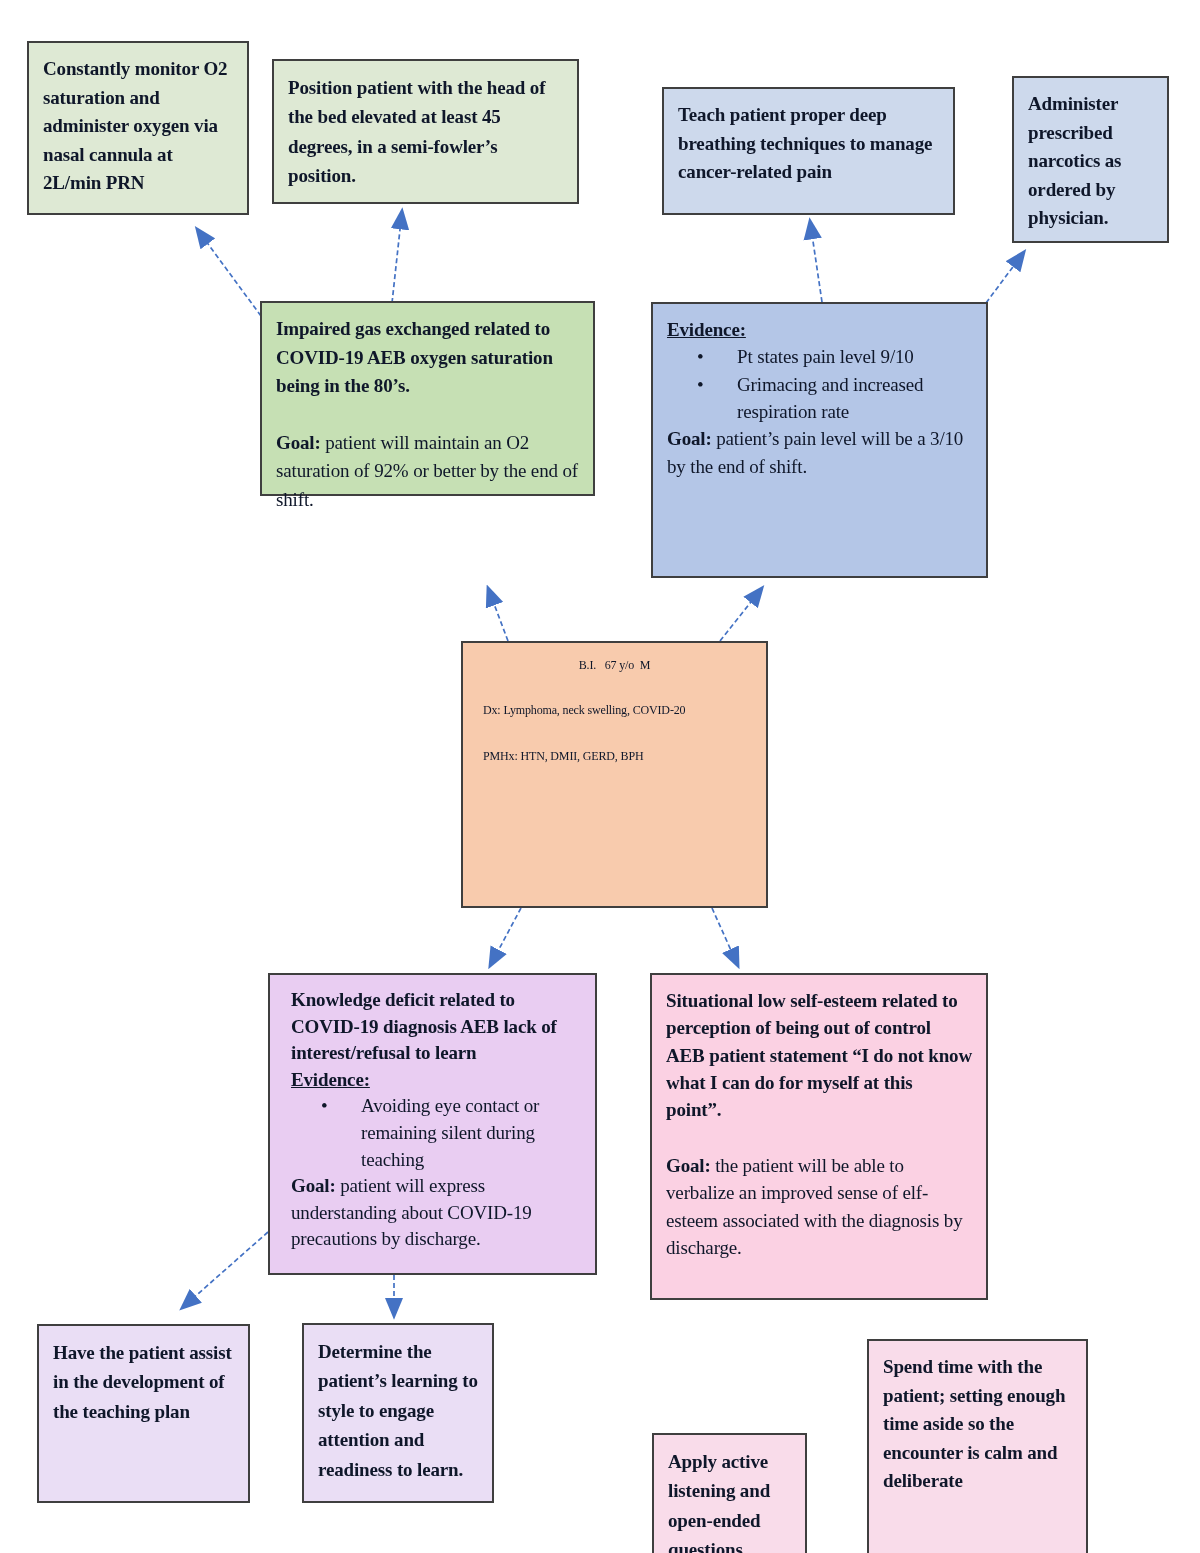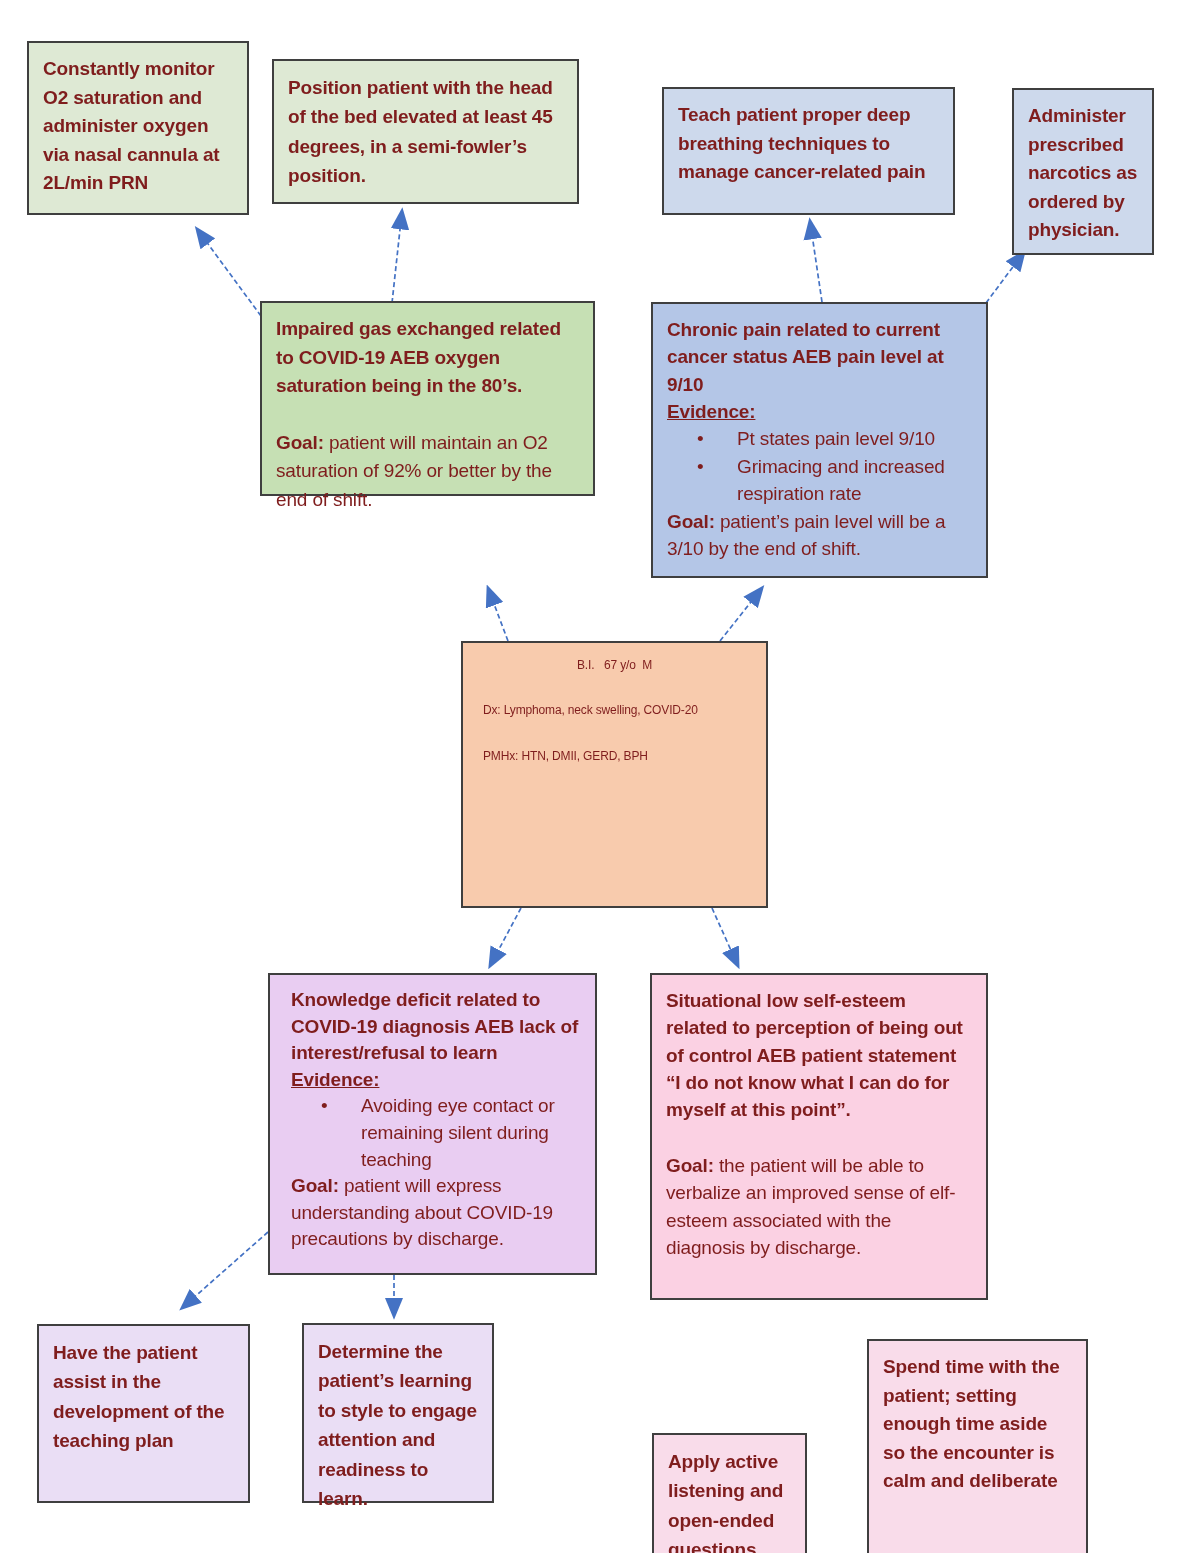--- a/index.html
+++ b/index.html
@@ -1,37 +1,37 @@
 <!DOCTYPE html>
 <html style="--green-light: #dee9d4; --green: #c6e0b4; --blue-light: #cdd9ec; --blue: #b4c6e7; --orange: #f8cbad; --purple: #e9cdf2; --purple-light: #eadef5; --pink: #fbd1e3; --pink-light: #f9dcea; --border: #3f3f3f; --arrow: #4472c4;"><head>
 <meta charset="utf-8">
 <style>
   html,body{margin:0;padding:0;background:#ffffff;}
   .canvas{position:relative;width:1200px;height:1553px;background:#ffffff;
-          font-family:Liberation Sans, sans-serif;color:#7f1d1d;overflow:hidden;border-radius:31px;}
+          font-family:Liberation Serif, serif;color:#0f172a;overflow:hidden;border-radius:31px;}
   .arrows{position:absolute;left:0;top:0;width:1200px;height:1553px;}
   .conn{stroke:var(--arrow,#4472c4);stroke-width:1.7;stroke-dasharray:5 3;fill:none;}
   .ah{fill:var(--arrow,#4472c4);}
   .box{position:absolute;box-sizing:border-box;border:2px solid var(--border,#3f3f3f);
        padding:12px 14px;font-size:19px;font-weight:700;line-height:1.5;letter-spacing:-0.15px;}
   .box p{margin:0;}
   .u{text-decoration:underline;}
   .sp{height:28px;}
   .brow{display:flex;font-weight:400;}
   .bglyph{flex:0 0 40px;margin-left:30px;}
   .bglyph::before{content:"\2022";}
   .btext{flex:1;}
   .goal{font-weight:400;}
   .gl{font-weight:700;}
   .pre{white-space:pre-wrap;}
 
   #box-monitor-o2{left:27px;top:41px;width:222px;height:174px;background:var(--green-light,#dee9d4);}
   #box-position-patient{left:272px;top:59px;width:307px;height:145px;background:var(--green-light,#dee9d4);line-height:1.55;}
   #box-teach-breathing{left:662px;top:87px;width:293px;height:128px;background:var(--blue-light,#cdd9ec);}
-  #box-administer-narcotics{left:1012px;top:88px;width:142px;height:167px;background:var(--blue-light,#cdd9ec);}
+  #box-administer-narcotics{left:1012px;top:76px;width:157px;height:167px;background:var(--blue-light,#cdd9ec);}
   #box-gas-exchange{left:260px;top:301px;width:335px;height:195px;background:var(--green,#c6e0b4);}
   #box-chronic-pain{left:651px;top:302px;width:337px;height:276px;background:var(--blue,#b4c6e7);line-height:1.44;}
   #box-patient{left:461px;top:641px;width:307px;height:267px;background:var(--orange,#f8cbad);font-weight:400;font-size:12px;line-height:1.45;padding:14px 20px;}
   #box-patient .hdr{text-align:center;}
   #box-knowledge-deficit{left:268px;top:973px;width:329px;height:302px;background:var(--purple,#e9cdf2);line-height:1.4;padding-left:21px;}
   #box-low-self-esteem{left:650px;top:973px;width:338px;height:327px;background:var(--pink,#fbd1e3);line-height:1.44;}
   #box-teaching-plan{left:37px;top:1324px;width:213px;height:179px;background:var(--purple-light,#eadef5);line-height:1.55;}
   #box-learning-style{left:302px;top:1323px;width:192px;height:180px;background:var(--purple-light,#eadef5);line-height:1.55;}
   #box-active-listening{left:652px;top:1394px;width:155px;height:174px;background:var(--pink-light,#f9dcea);line-height:1.55;margin-top:39px;}
   #box-spend-time{left:867px;top:1339px;width:221px;height:247px;background:var(--pink-light,#f9dcea);line-height:1.5;}
@@ -75,21 +75,20 @@
     <p>Administer prescribed narcotics as ordered by physician.</p>
   </div>
 
   <div class="box" id="box-gas-exchange">
     <p>Impaired gas exchanged related to COVID-19 AEB oxygen saturation being in the 80’s.</p>
     <div class="sp"></div>
     <p class="goal"><span class="gl">Goal:</span><span> patient will maintain an O2 saturation of 92% or better by the end of shift.</span></p>
   </div>
 
   <div class="box" id="box-chronic-pain">
-    <p>Chronic pain related to current cancer status AEB pain level at 9/10</p>
     <p class="u">Evidence:</p>
     <div class="brow">
       <span class="bglyph"></span>
       <span class="btext">Pt states pain level 9/10</span>
     </div>
     <div class="brow">
       <span class="bglyph"></span>
       <span class="btext">Grimacing and increased respiration rate</span>
     </div>
     <p class="goal"><span class="gl">Goal:</span><span> patient’s pain level will be a 3/10 by the end of shift.</span></p>

